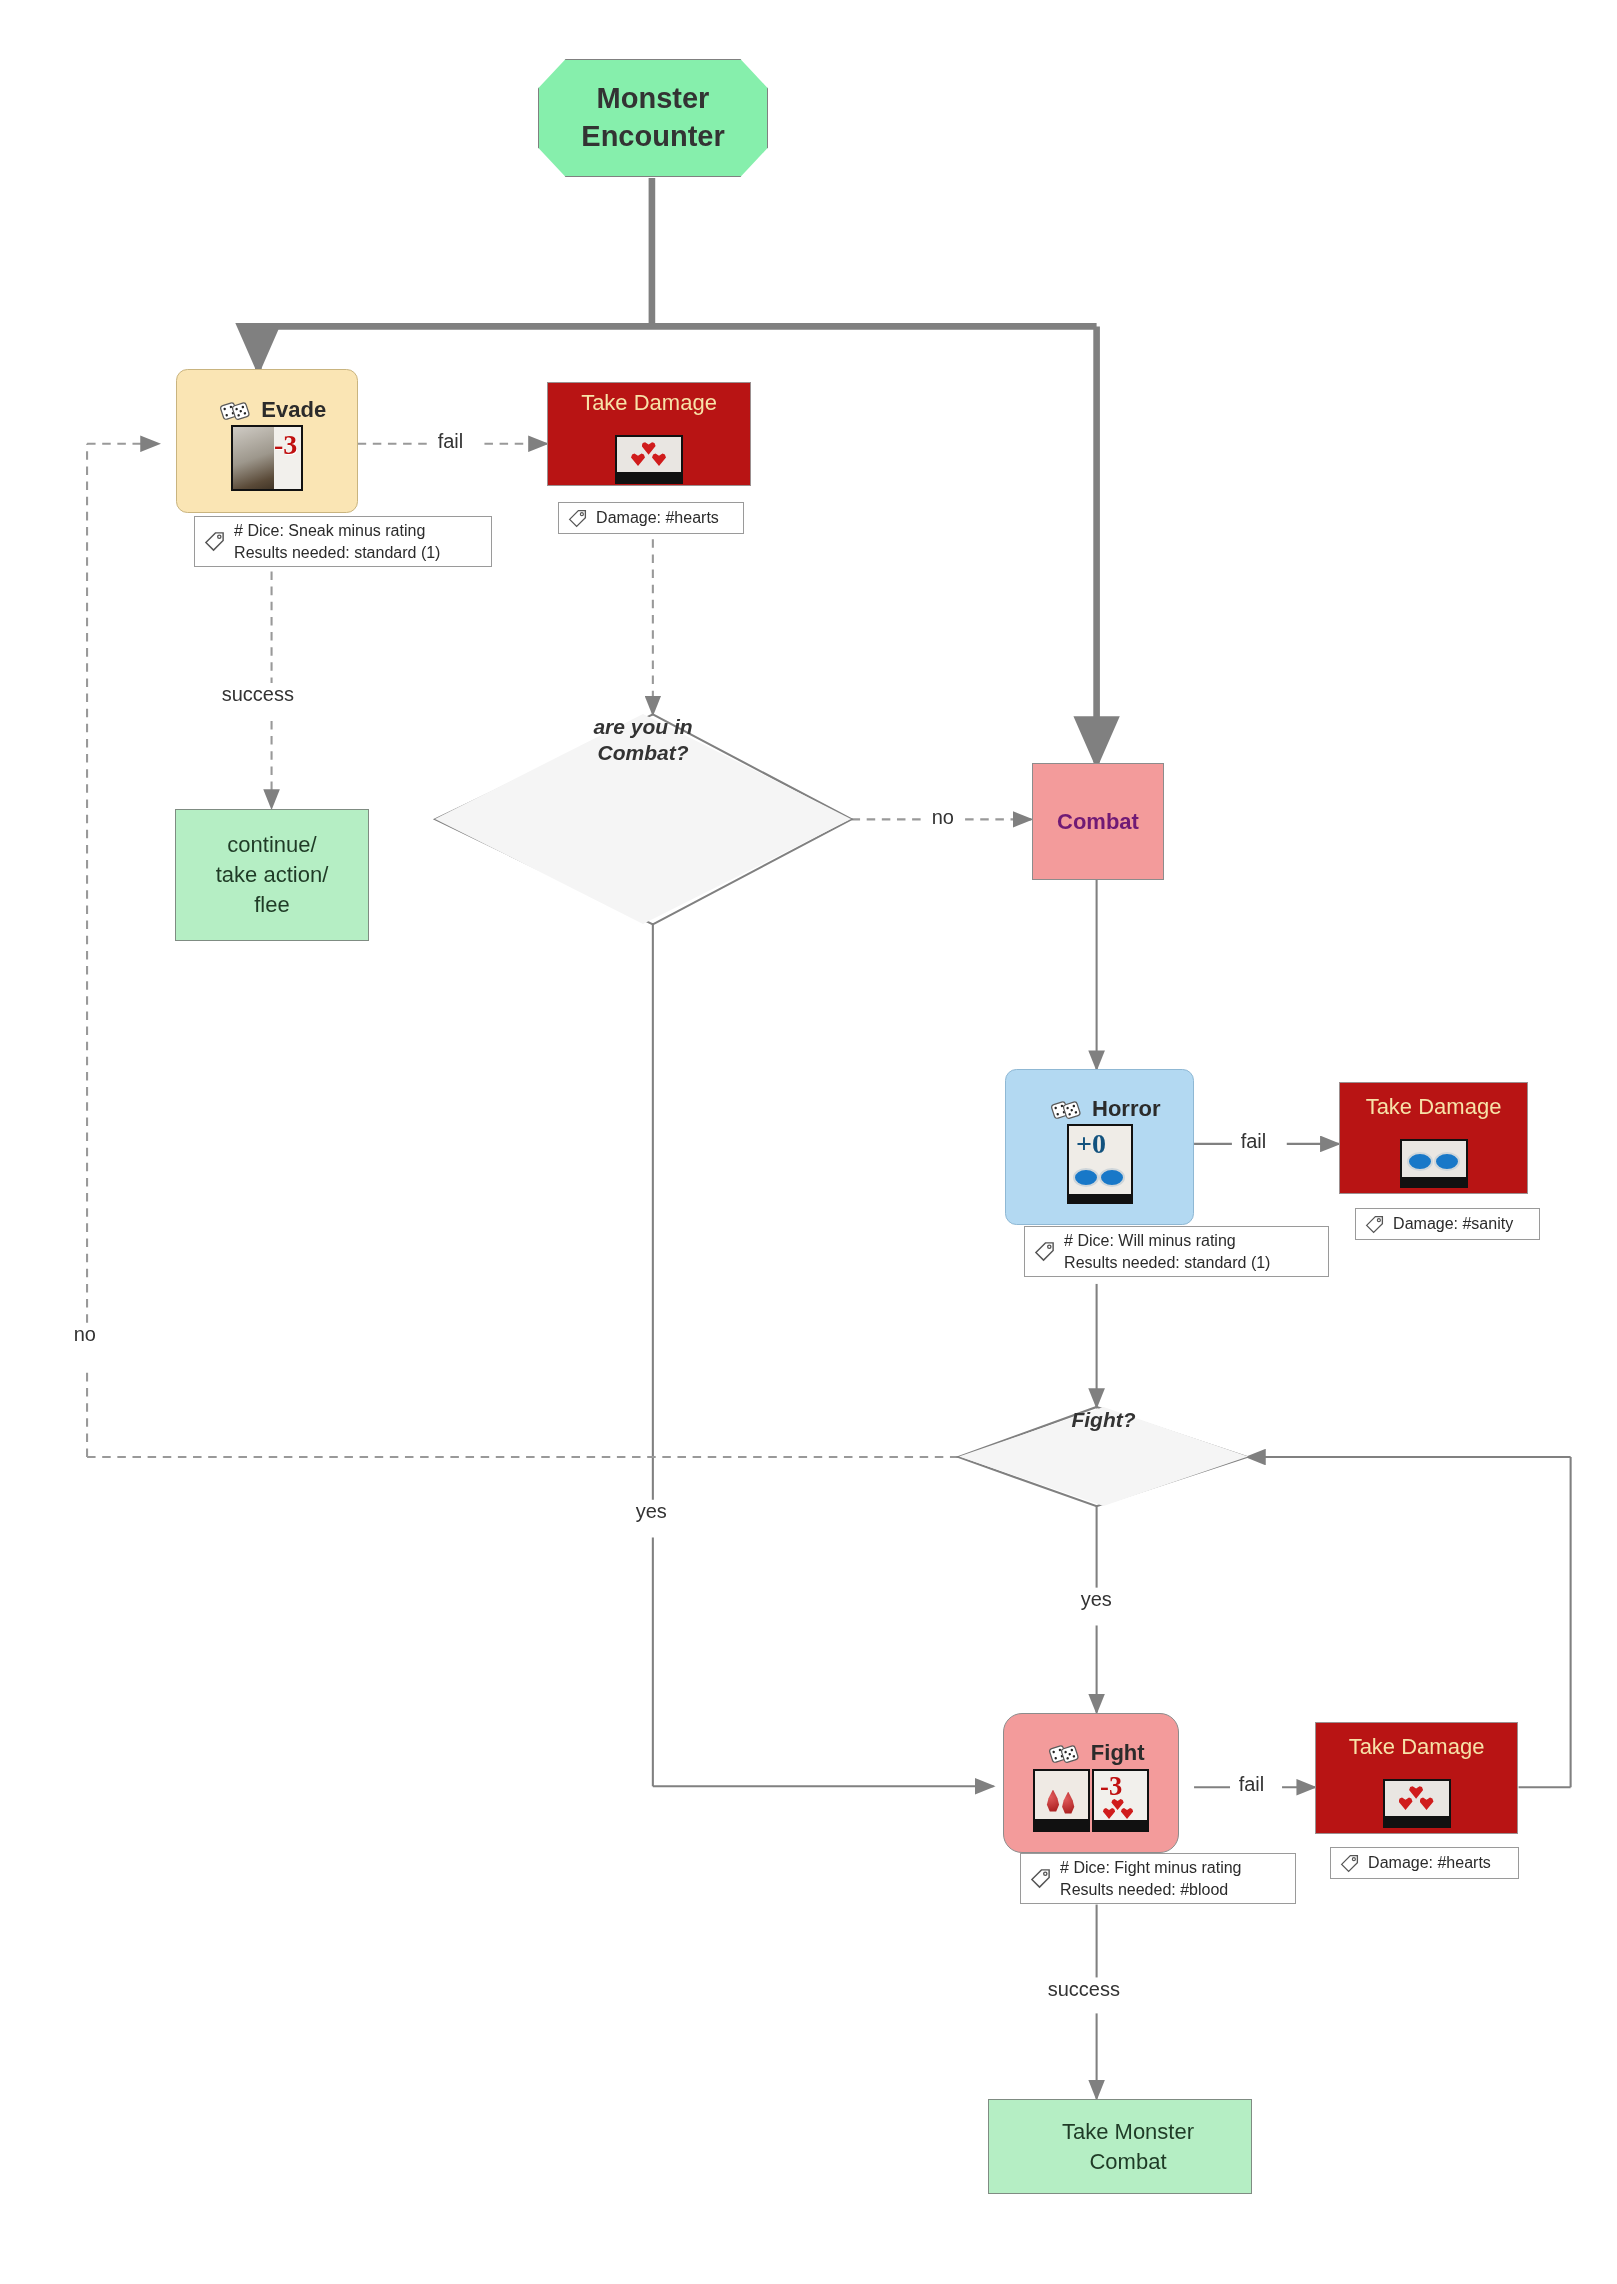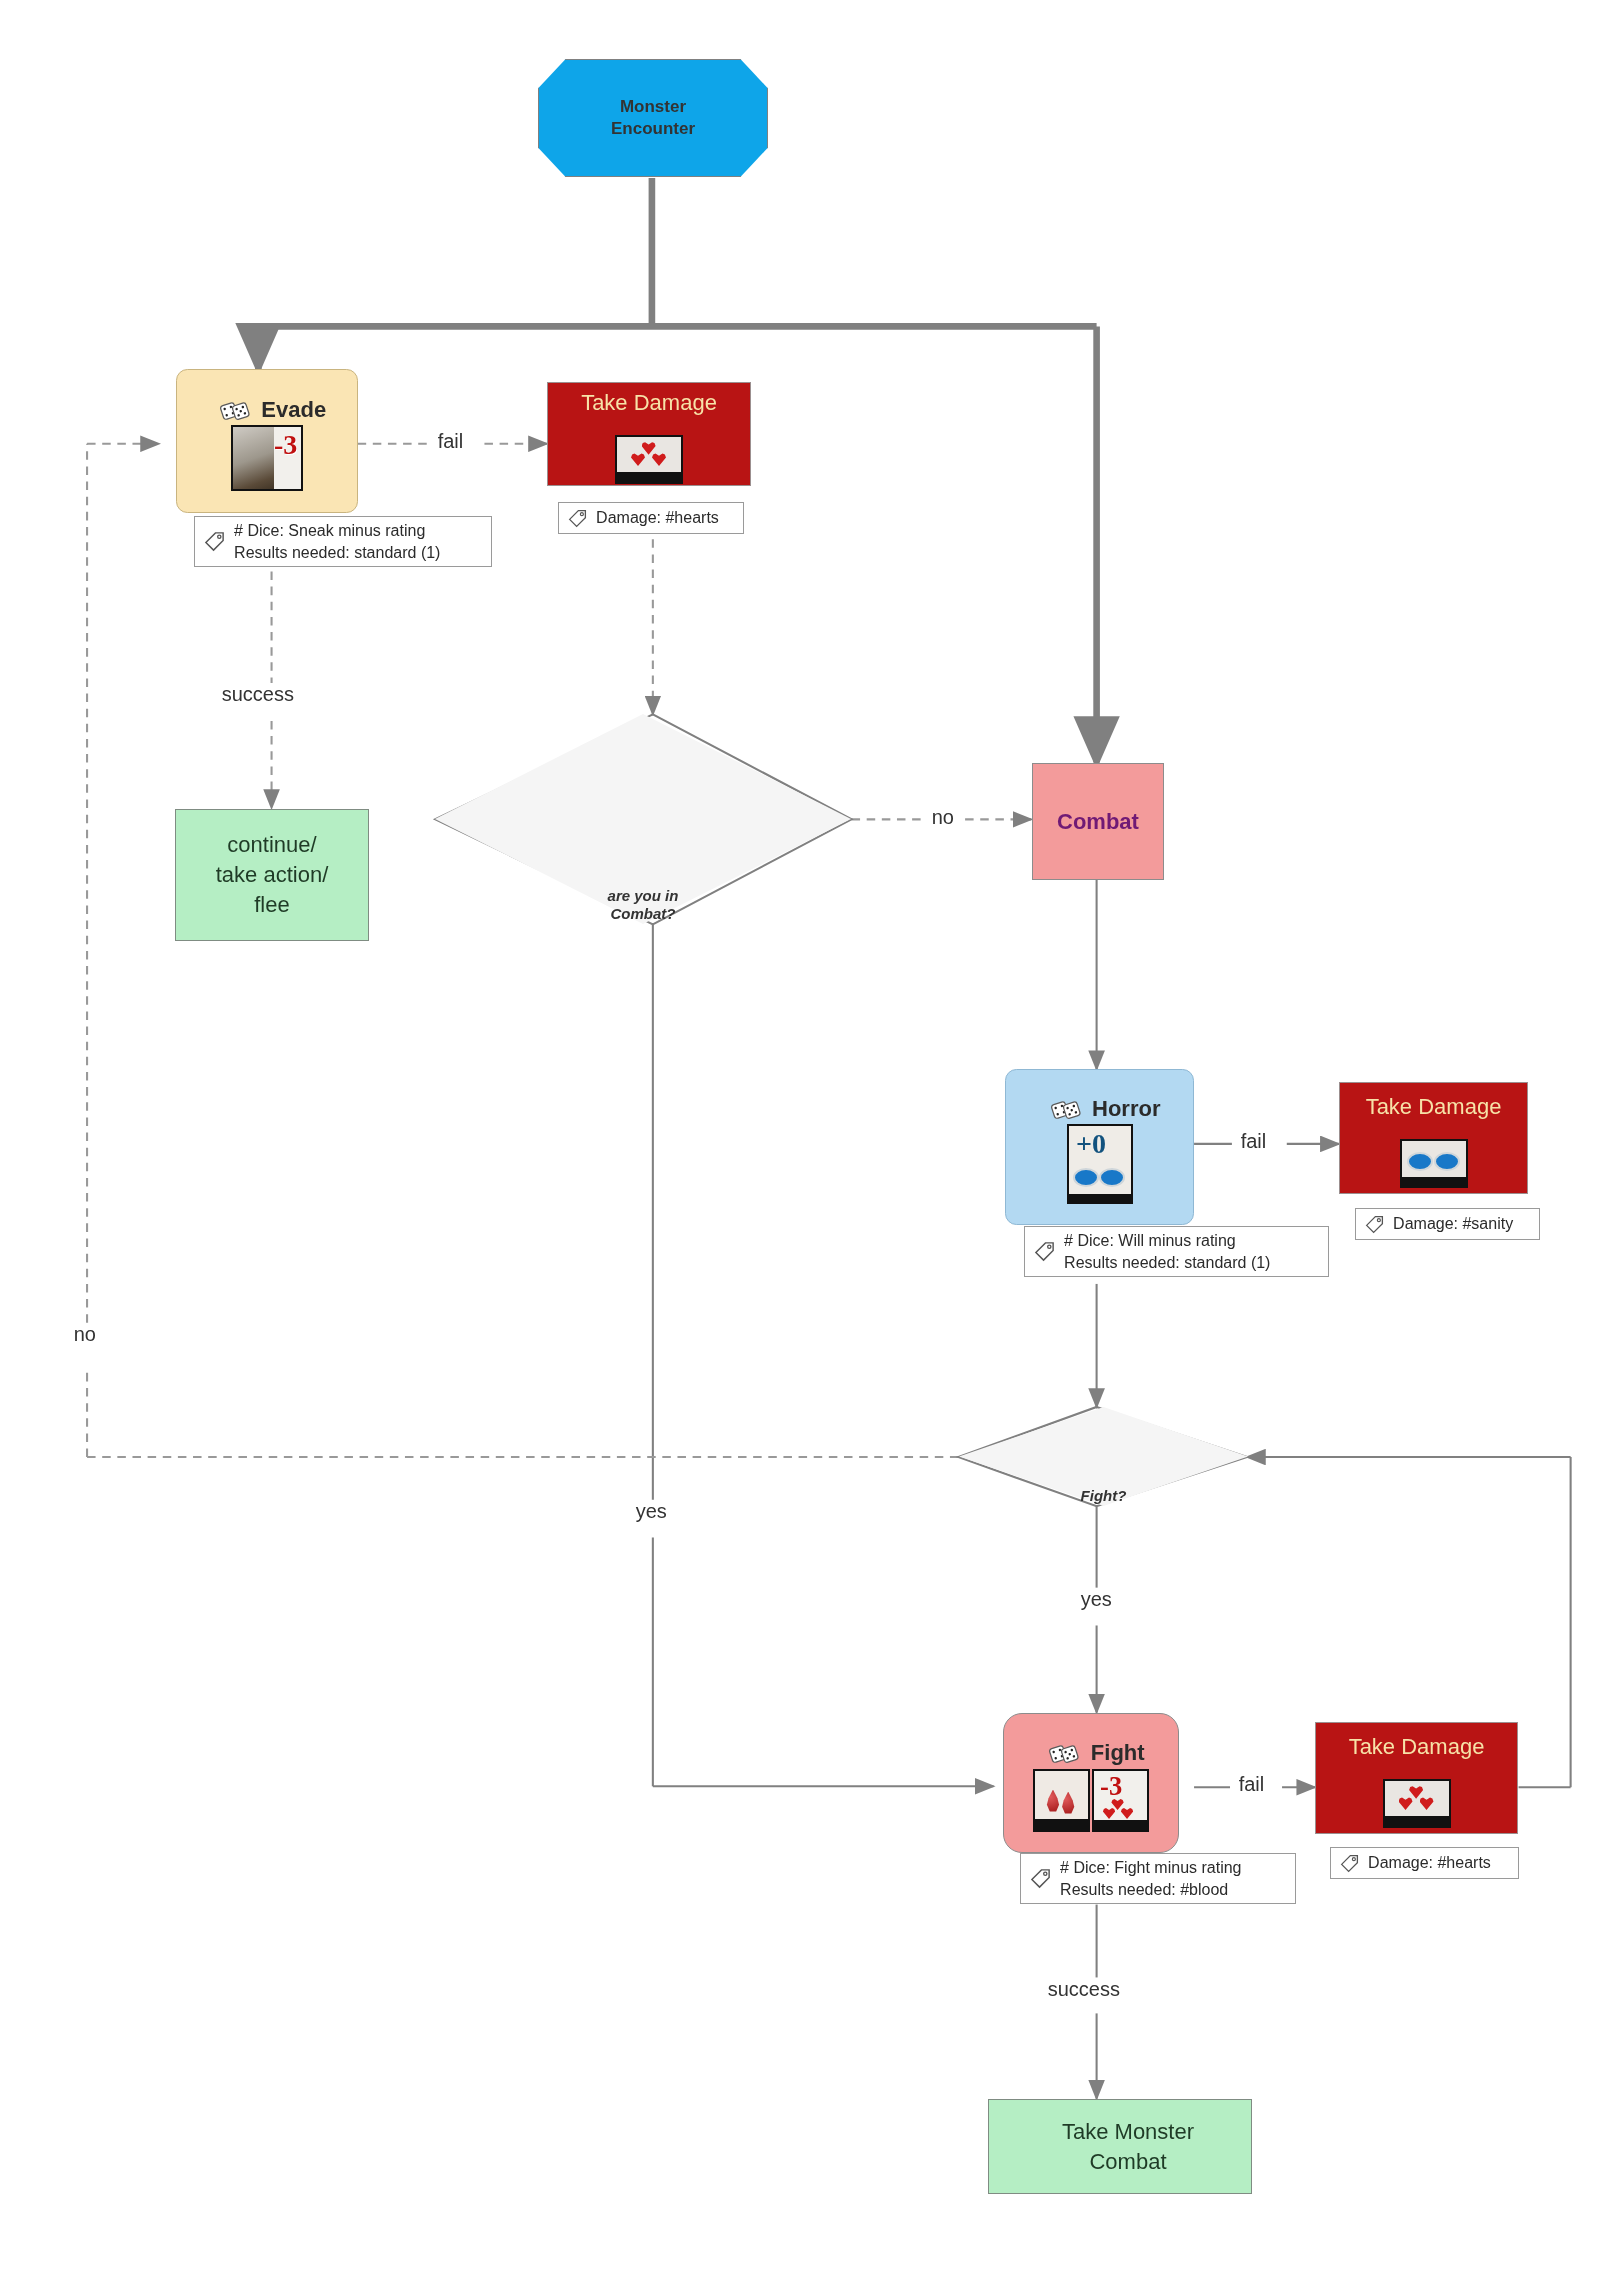--- a/index.html
+++ b/index.html
@@ -2,32 +2,32 @@
 <html style="font-size:15px"><head>
 <meta charset="utf-8">
 <style>
   html,body{margin:0;padding:0;background:#ffffff;}
   body{font-family:"Liberation Sans","DejaVu Sans",sans-serif;}
   #canvas{position:relative;width:1617px;height:2284px;background:#ffffff;overflow:hidden;}
   .node{position:absolute;box-sizing:border-box;display:flex;align-items:center;justify-content:center;}
 
   
   .start{
-    background:#0ea5e9;border:1.9px solid #808080;
+    background:#86efac;border:1.9px solid #808080;
     clip-path:polygon(12% 0,88% 0,100% 25%,100% 75%,88% 100%,12% 100%,0 75%,0 25%);
-    font-weight:bold;font-size:17px;color:#333333;text-align:center;line-height:1.3;
+    font-weight:bold;font-size:29px;color:#333333;text-align:center;line-height:1.3;
   }
 
   
   .diamond-wrap{position:absolute;}
   .diamond-shape{position:absolute;inset:0;background:#f5f5f5;
     clip-path:polygon(50% 0,100% 50%,50% 100%,0 50%);
     box-shadow:none;}
-  .diamond-label{position:absolute;inset:0;display:flex;align-items:flex-end;justify-content:center;
-    font-weight:bold;font-style:italic;font-size:15px;color:#333333;text-align:center;line-height:1.25;}
+  .diamond-label{position:absolute;inset:0;display:flex;align-items:flex-start;justify-content:center;
+    font-weight:bold;font-style:italic;font-size:21px;color:#333333;text-align:center;line-height:1.25;}
 
   
   .dice-node{border-radius:11.4px;border:0.9px solid #b0a27a;flex-direction:column;gap:1.9px;padding-top:5.7px;}
   .dice-node.evade{background:#fae5b4;border-color:#c9b47f;}
   .dice-node.horror{background:#b3d9f2;border-color:#8fb8d4;}
   .fight-node{background:#f39b9b;border:1.9px solid #8c8c8c;flex-direction:column;gap:1.9px;padding-top:5.7px;}
 
   .node-head{display:flex;align-items:center;justify-content:center;gap:9.5px;width:100%;padding-left:12px;}
   .node-title{font-weight:bold;font-size:22px;color:#2b2b2b;}
   .dice-icon{width:32px;height:26.5px;position:relative;flex:0 0 auto;}

